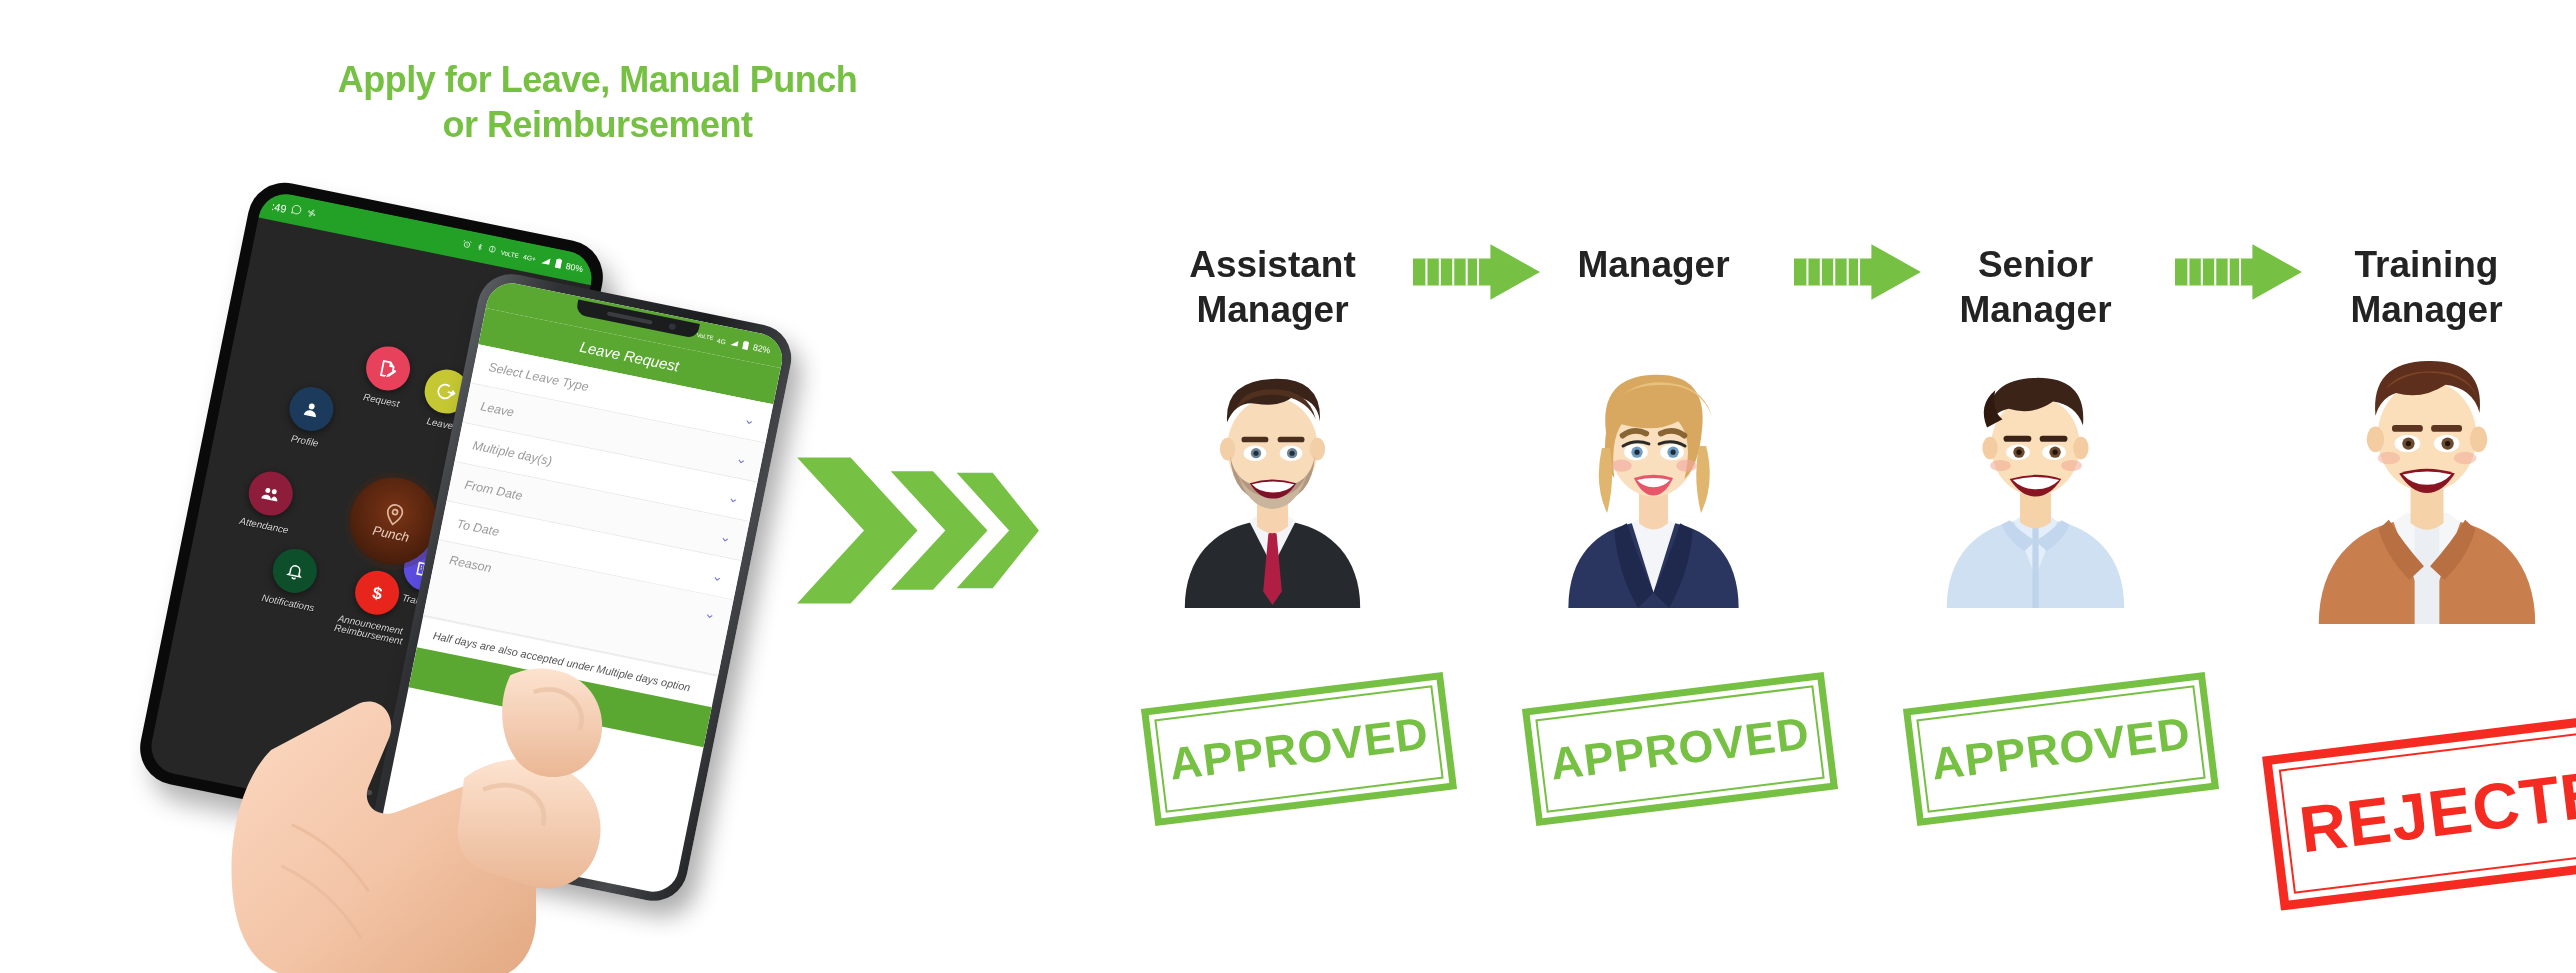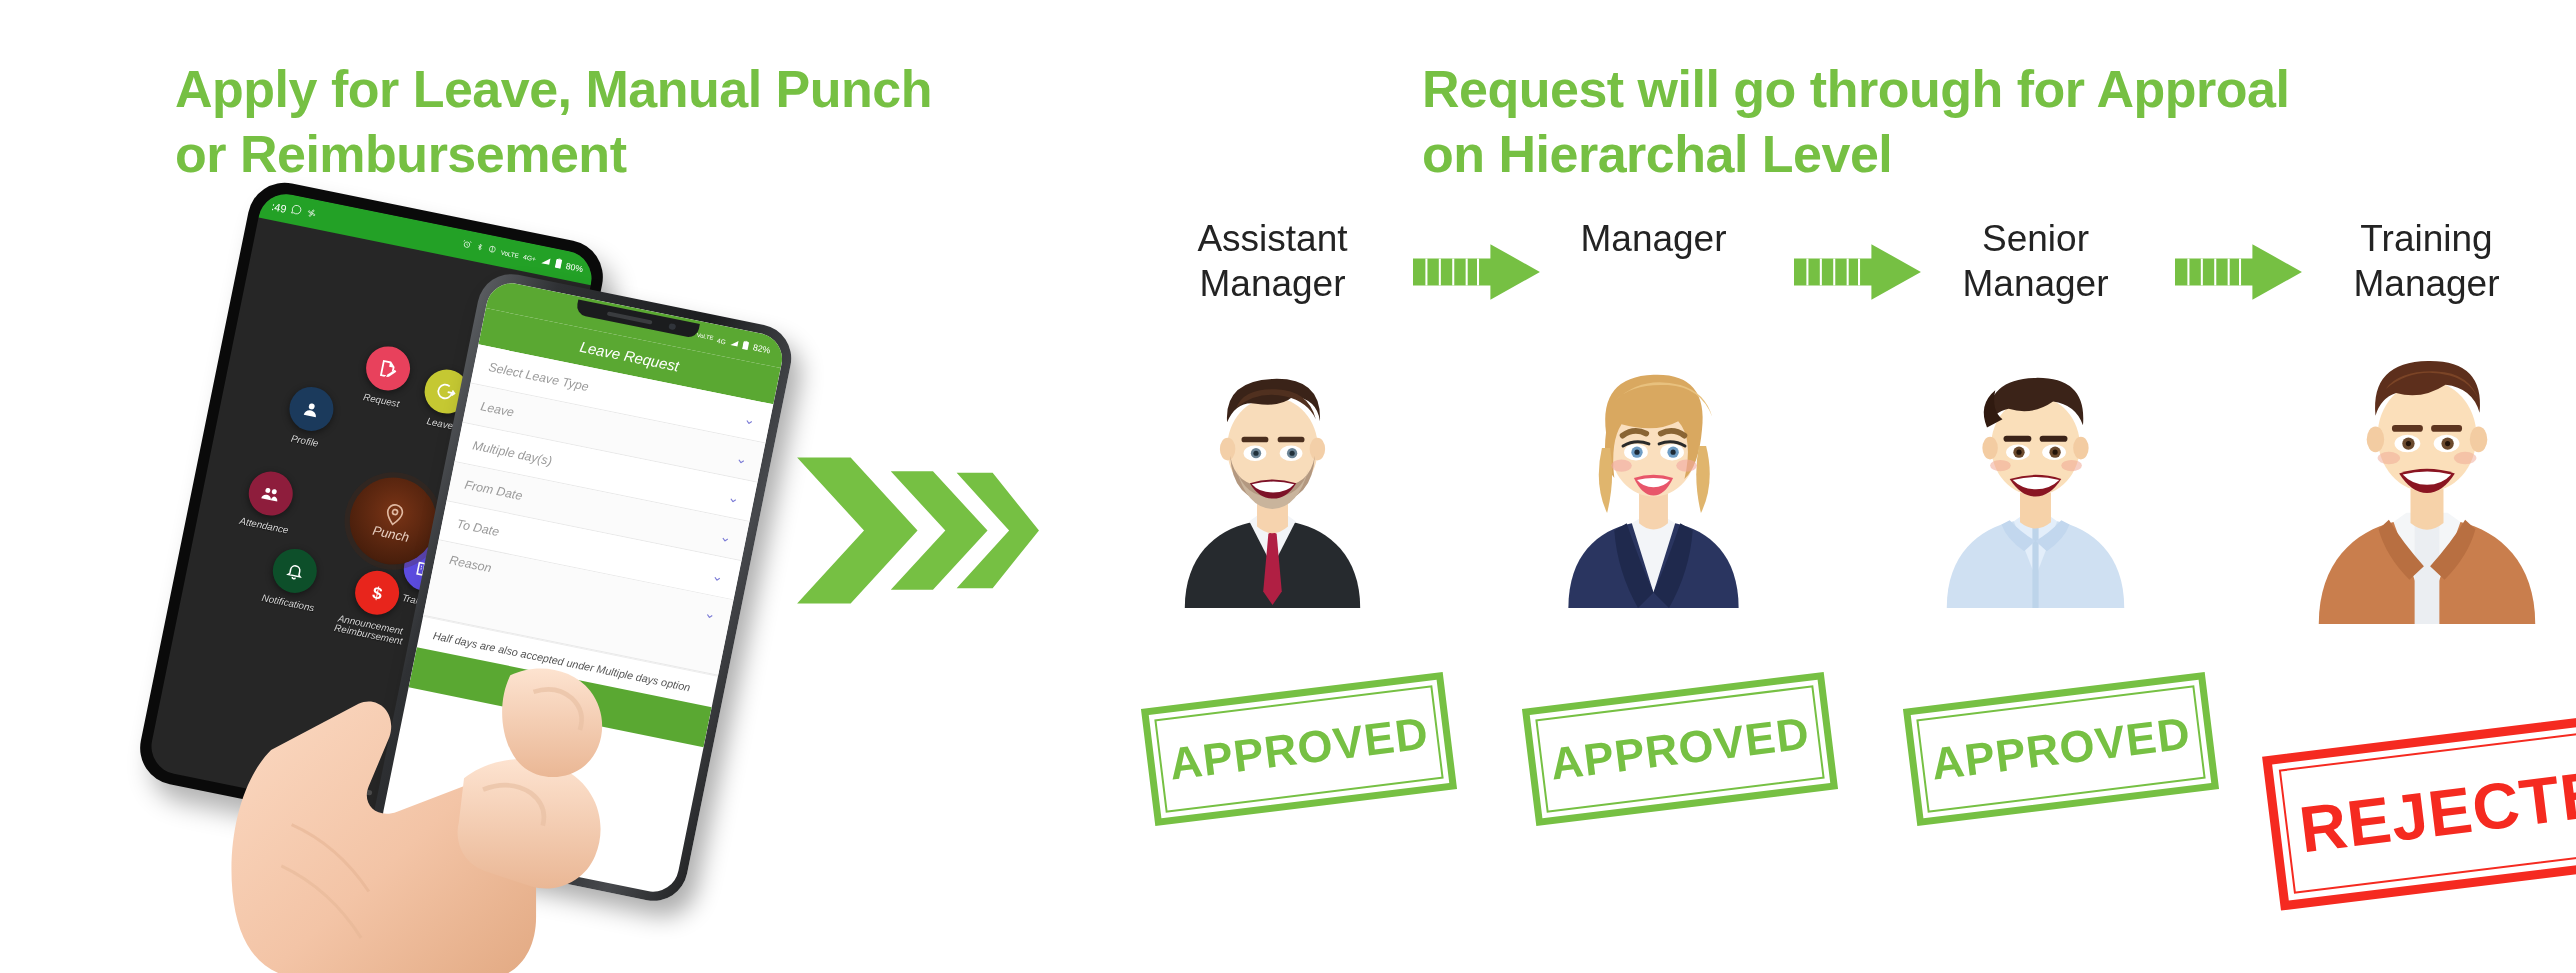--- a/index.html
+++ b/index.html
@@ -3,22 +3,22 @@
 <meta charset="utf-8">
 <style>
   html,body{margin:0;padding:0;background:#ffffff;}
   body{width:2791px;height:973px;position:relative;overflow:hidden;
        font-family:"Liberation Sans","DejaVu Sans",sans-serif;}
 
   .stage{position:absolute;inset:0;}
 
   
   .heading{
-    position:absolute;color:#76C043;
-    font-weight:700;font-size:52px;line-height:1.25;
+    position:absolute;text-align:center;color:#76C043;
+    font-weight:700;font-size:36px;line-height:1.25;
     letter-spacing:-0.5px;white-space:pre-line;
   }
   #heading-left{left:175px;top:57px;width:845px;}
   #heading-right{left:1422px;top:57px;width:1010px;}
 
   
   .phone-scene{position:absolute;left:155px;top:196px;width:546px;height:778px;}
 
   .phone-a{
     position:absolute;left:36px;top:10.3px;width:361px;height:613px;
@@ -112,21 +112,21 @@
   }
 
   
   .chevrons{position:absolute;left:793px;top:443px;width:247px;height:175px;}
 
   
   .flow{position:absolute;left:1123px;top:216px;width:1638px;height:721px;}
 
   .role{position:absolute;text-align:center;}
   .role-label{
-    color:#232323;font-weight:400;font-size:37px;line-height:1.22;white-space:pre-line;
+    color:#232323;font-weight:700;font-size:37px;line-height:1.22;white-space:pre-line;margin-top:26px;
   }
 
   .arrow-seg{position:absolute;}
 
   .avatar{position:absolute;}
 
   .stamp{position:absolute;display:flex;align-items:center;justify-content:center;
          font-weight:800;letter-spacing:1px;box-sizing:border-box;}
   .stamp-approved{
     color:#76C043;border:7.2px solid #76C043;
@@ -148,22 +148,20 @@
   }
   .stamp-text{position:relative;z-index:2;}
 </style>
 </head>
 <body>
 
 <div class="stage">
 
   <div class="heading" id="heading-left">Apply for Leave, Manual Punch
 or Reimbursement</div>
-  <div class="heading" id="heading-right">Request will go through for Approal
-on Hierarchal Level</div>
 
   <div class="phone-scene">
 
     <div class="phone-a">
       <div class="phone-a-screen">
 
         <div class="phone-a-status">
           <span class="status-left">
             <span>:49</span>
             <span class="ic">

